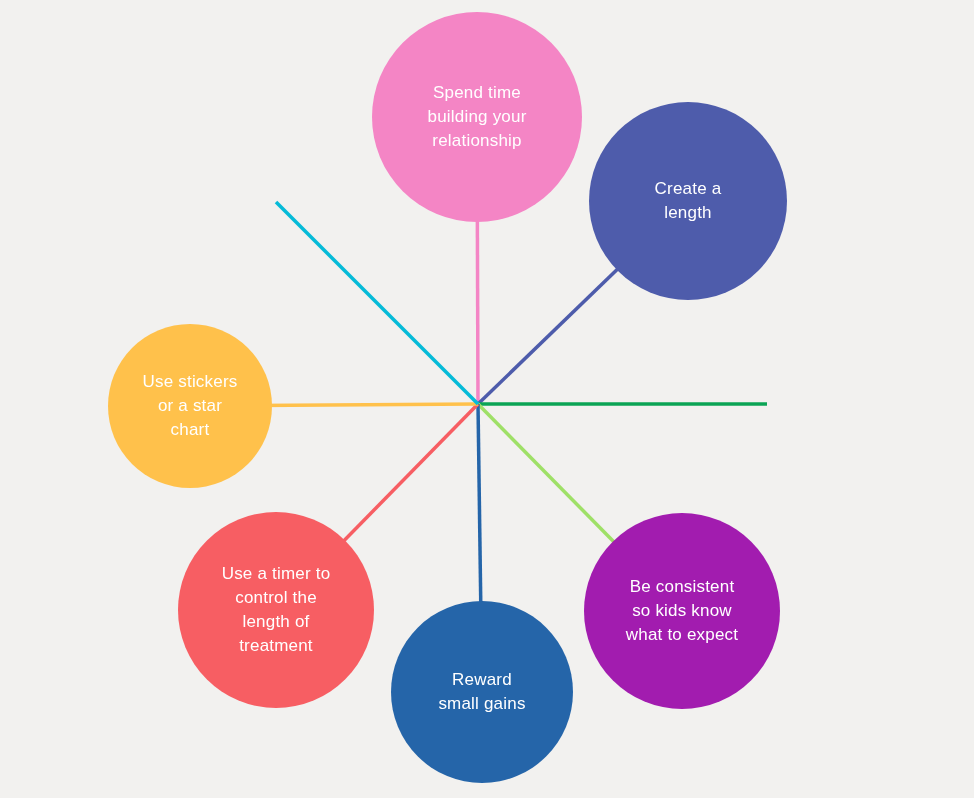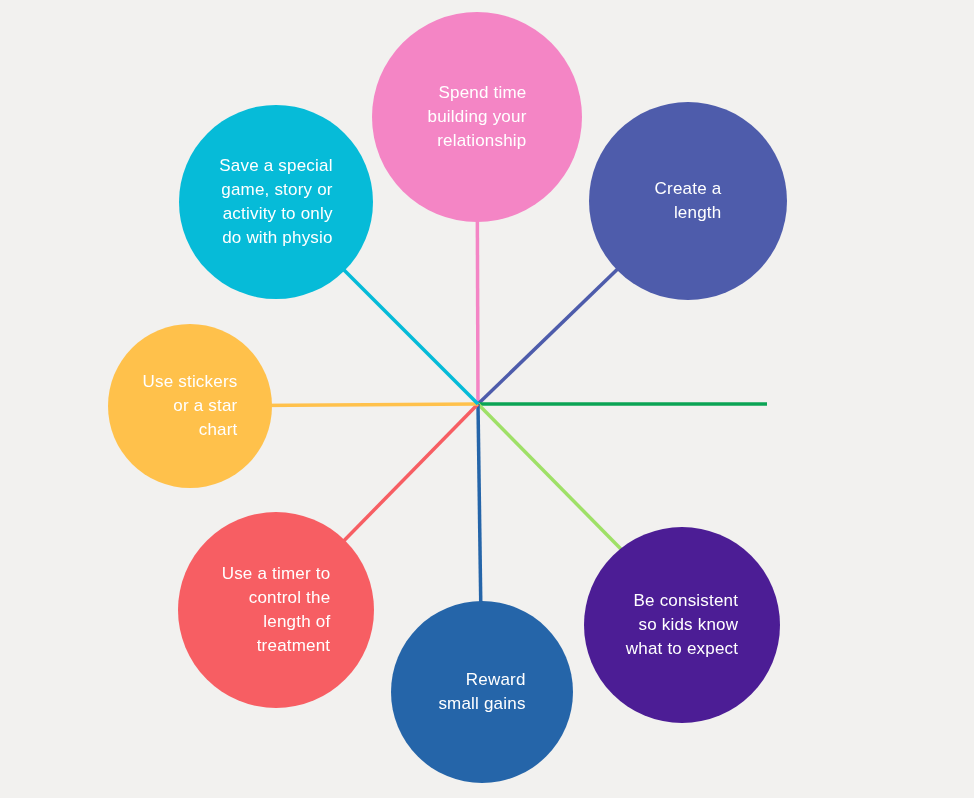--- a/index.html
+++ b/index.html
@@ -24,21 +24,21 @@
   .node {
     position: absolute;
     border-radius: 50%;
     display: flex;
     align-items: center;
     justify-content: center;
     box-sizing: border-box;
   }
   .node .label {
     white-space: pre-line;
-    text-align: right;
+    text-align: center;
     font-size: 17px;
     line-height: 1.42;
     letter-spacing: 0.2px;
     font-weight: 400;
     padding: 0 8px;
   }
 </style>
 </head>
 <body>
 
@@ -61,21 +61,21 @@
 building your
 relationship</span>
   </div>
 
   <div class="node" style="left: 589px; top: 102px; width: 198px; height: 198px; background: rgb(78, 92, 171); color: rgb(255, 255, 255);">
     <span class="label">Create a
 length</span>
   </div>
 
 
-  <div class="node" style="left: 584px; top: 527px; width: 196px; height: 196px; background: #4c1d95; color: rgb(255, 255, 255);">
+  <div class="node" style="left: 584px; top: 513px; width: 196px; height: 196px; background: #a21caf; color: rgb(255, 255, 255);">
     <span class="label">Be consistent
 so kids know
 what to expect</span>
   </div>
 
   <div class="node" style="left: 391px; top: 601px; width: 182px; height: 182px; background: rgb(37, 101, 169); color: rgb(255, 255, 255);">
     <span class="label">Reward
 small gains</span>
   </div>
 
@@ -85,20 +85,14 @@
 chart</span>
   </div>
 
   <div class="node" style="left: 178px; top: 512px; width: 196px; height: 196px; background: rgb(247, 94, 99); color: rgb(255, 255, 255);">
     <span class="label">Use a timer to
 control the
 length of
 treatment</span>
   </div>
 
-  <div class="node" style="left: 179px; top: 105px; width: 194px; height: 194px; background: rgb(6, 187, 216); color: rgb(255, 255, 255);">
-    <span class="label">Save a special
-game, story or
-activity to only
-do with physio</span>
-  </div>
 
 </div>
 
 </body></html>

